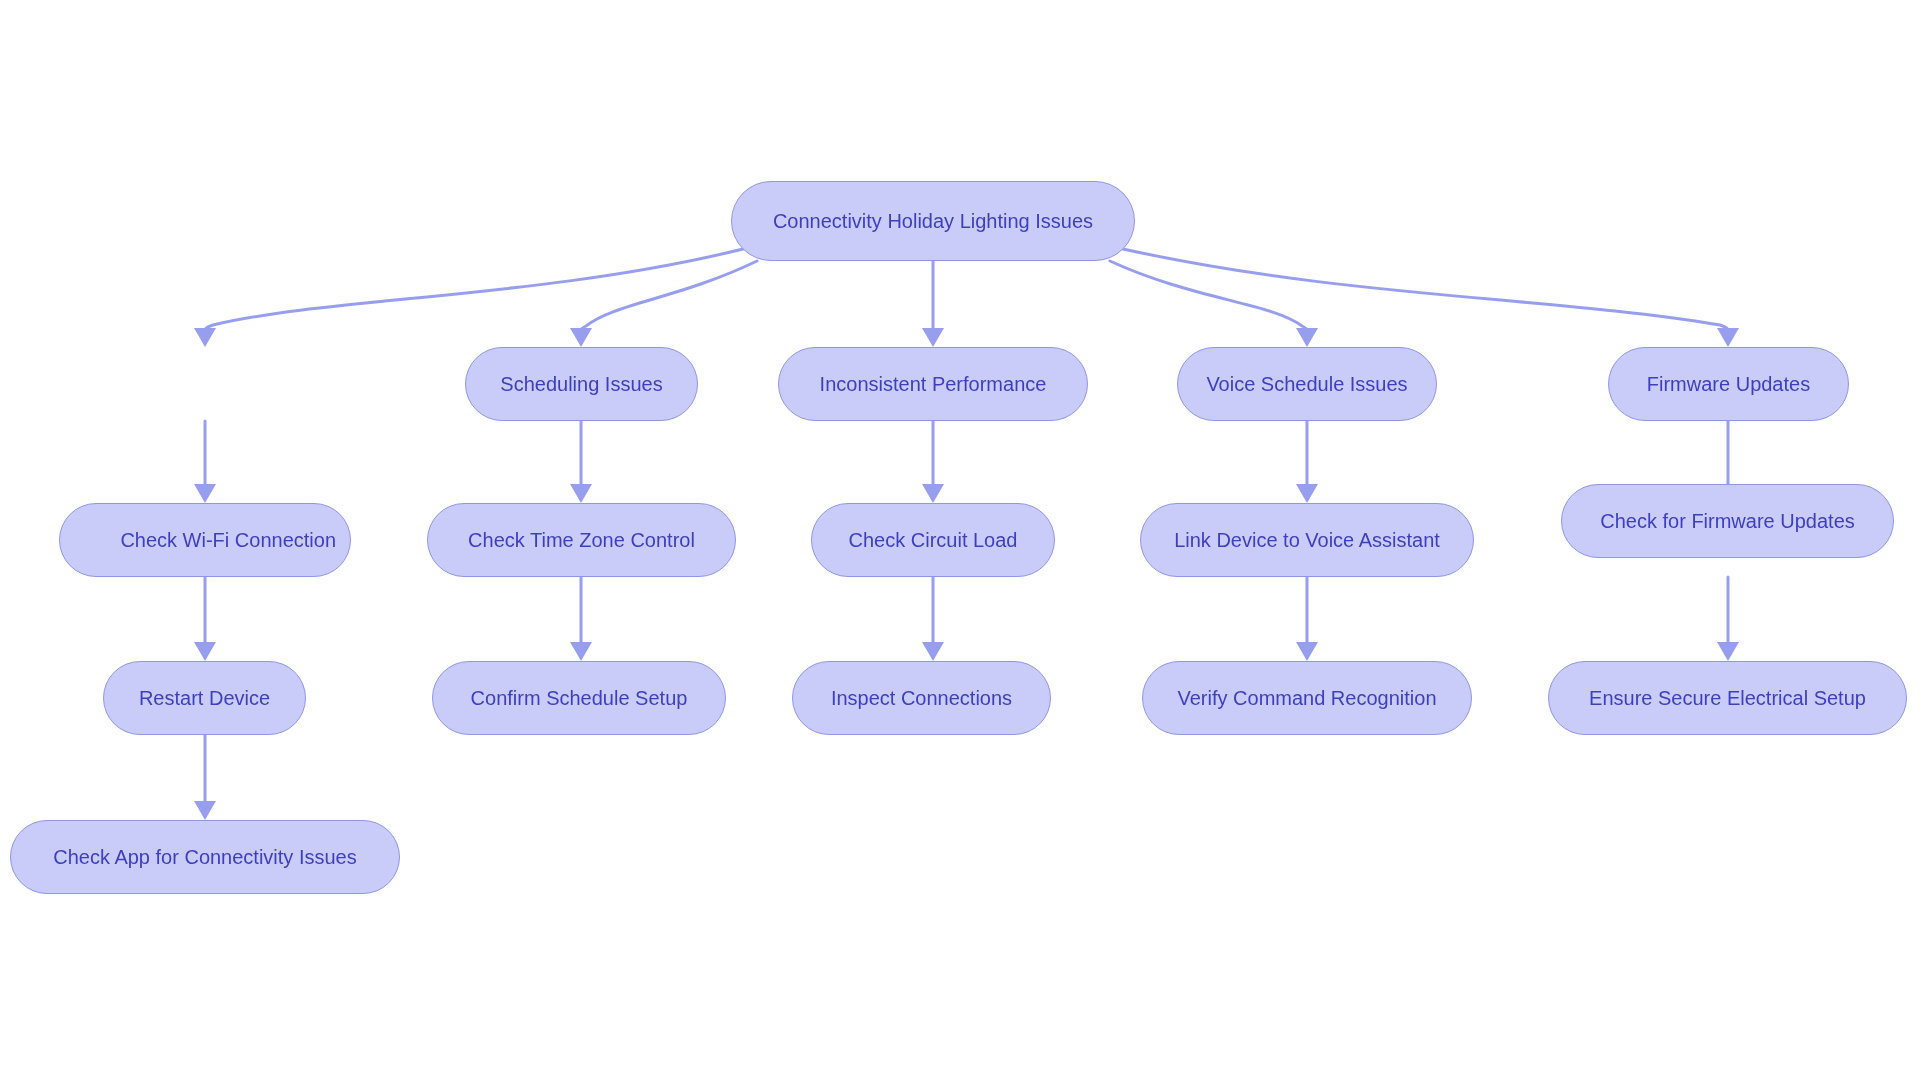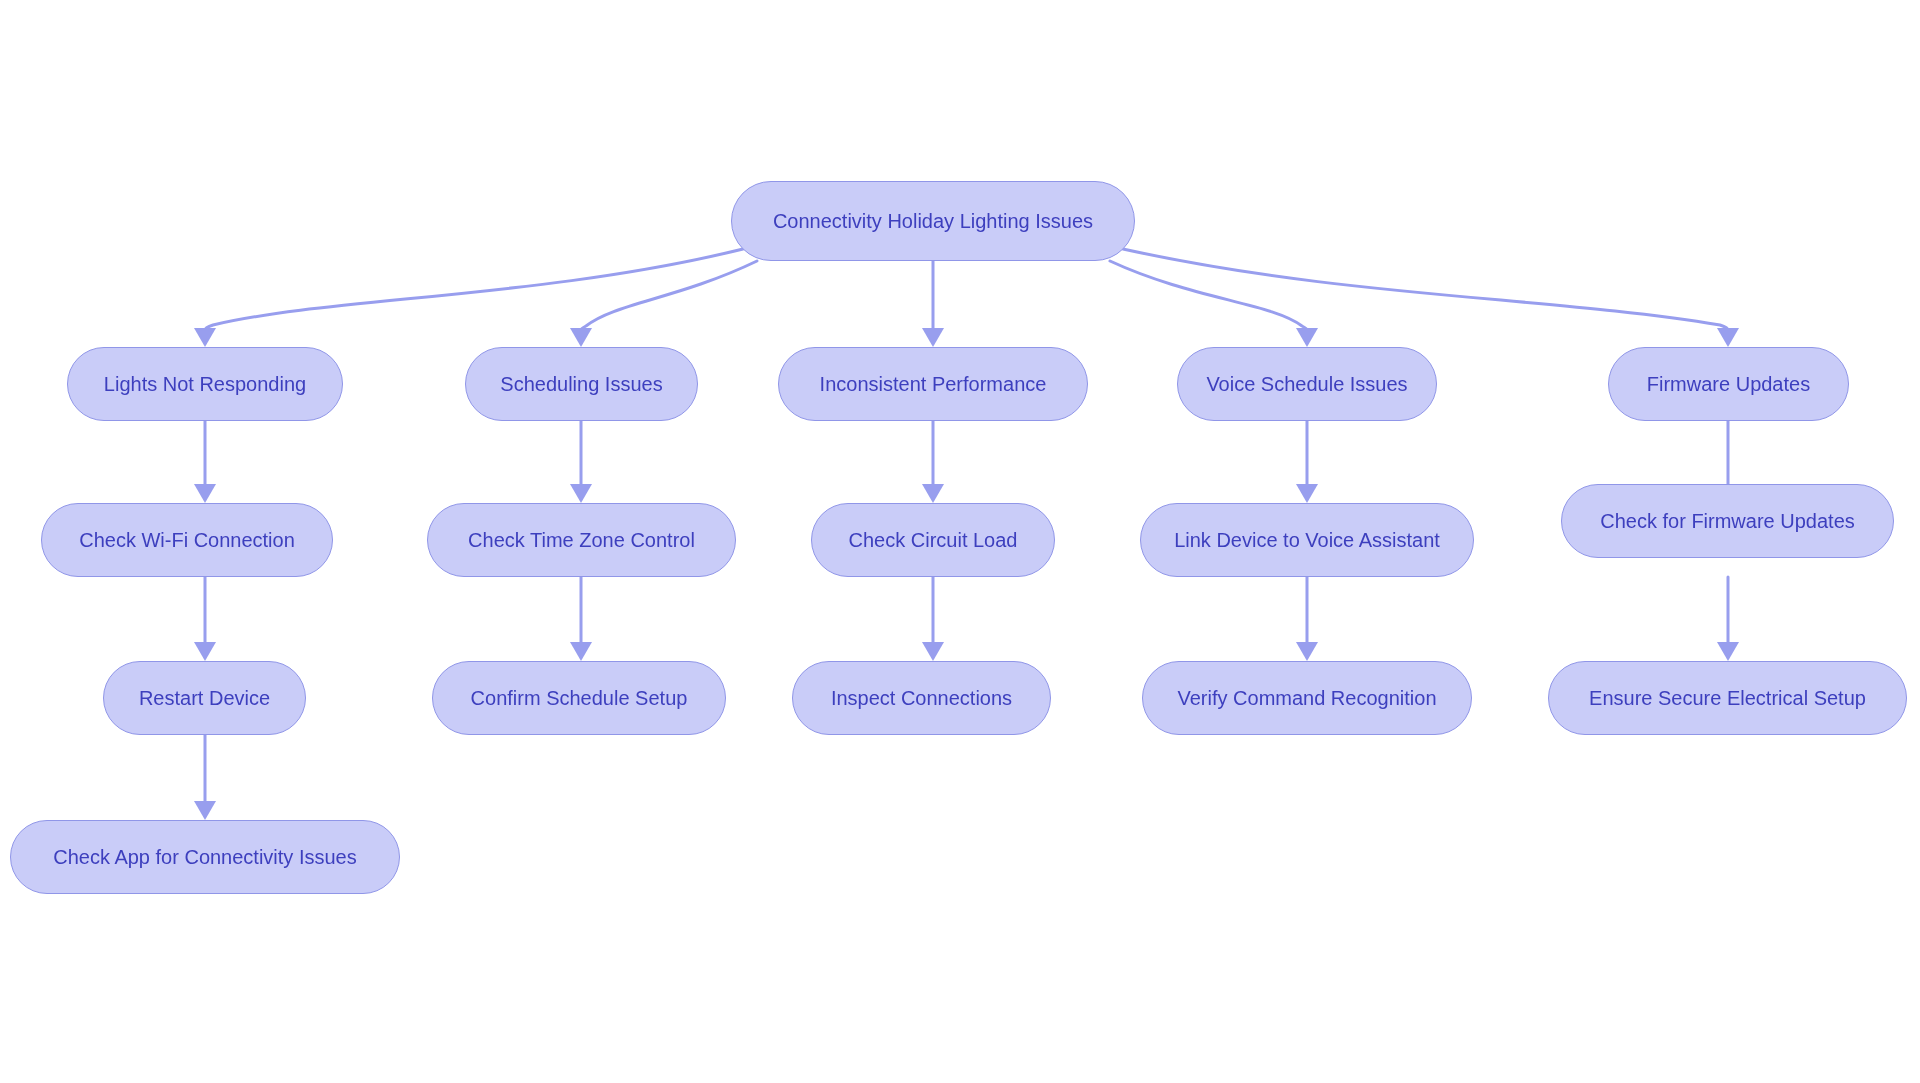--- a/index.html
+++ b/index.html
@@ -96,37 +96,34 @@
     <path class="edge" d="M 1728 421 L 1728 486"></path>
     <polygon class="arrow" points="1717,484 1739,484 1728,503"></polygon>
     <path class="edge" d="M 1728 577 L 1728 644"></path>
     <polygon class="arrow" points="1717,642 1739,642 1728,661"></polygon>
   </svg>
 
   <div class="node root" style="left:731px;top:181px;width:404px;">
     <span class="node-label">Connectivity Holiday Lighting Issues</span>
   </div>
 
-  <div class="node" style="left:67px;top:347px;width:276px;">
-    <span class="node-label">Lights Not Responding</span>
-  </div>
   <div class="node" style="left:465px;top:347px;width:233px;">
     <span class="node-label">Scheduling Issues</span>
   </div>
   <div class="node" style="left:778px;top:347px;width:310px;">
     <span class="node-label">Inconsistent Performance</span>
   </div>
   <div class="node" style="left:1177px;top:347px;width:260px;">
     <span class="node-label">Voice Schedule Issues</span>
   </div>
   <div class="node" style="left:1608px;top:347px;width:241px;">
     <span class="node-label">Firmware Updates</span>
   </div>
 
-  <div class="node" style="left:41px;top:503px;width:292px;">
+  <div class="node" style="left:59px;top:503px;width:292px;justify-content:flex-end;">
     <span class="node-label">Check Wi-Fi Connection</span>
   </div>
   <div class="node" style="left:427px;top:503px;width:309px;">
     <span class="node-label">Check Time Zone Control</span>
   </div>
   <div class="node" style="left:811px;top:503px;width:244px;">
     <span class="node-label">Check Circuit Load</span>
   </div>
   <div class="node" style="left:1140px;top:503px;width:334px;">
     <span class="node-label">Link Device to Voice Assistant</span>

